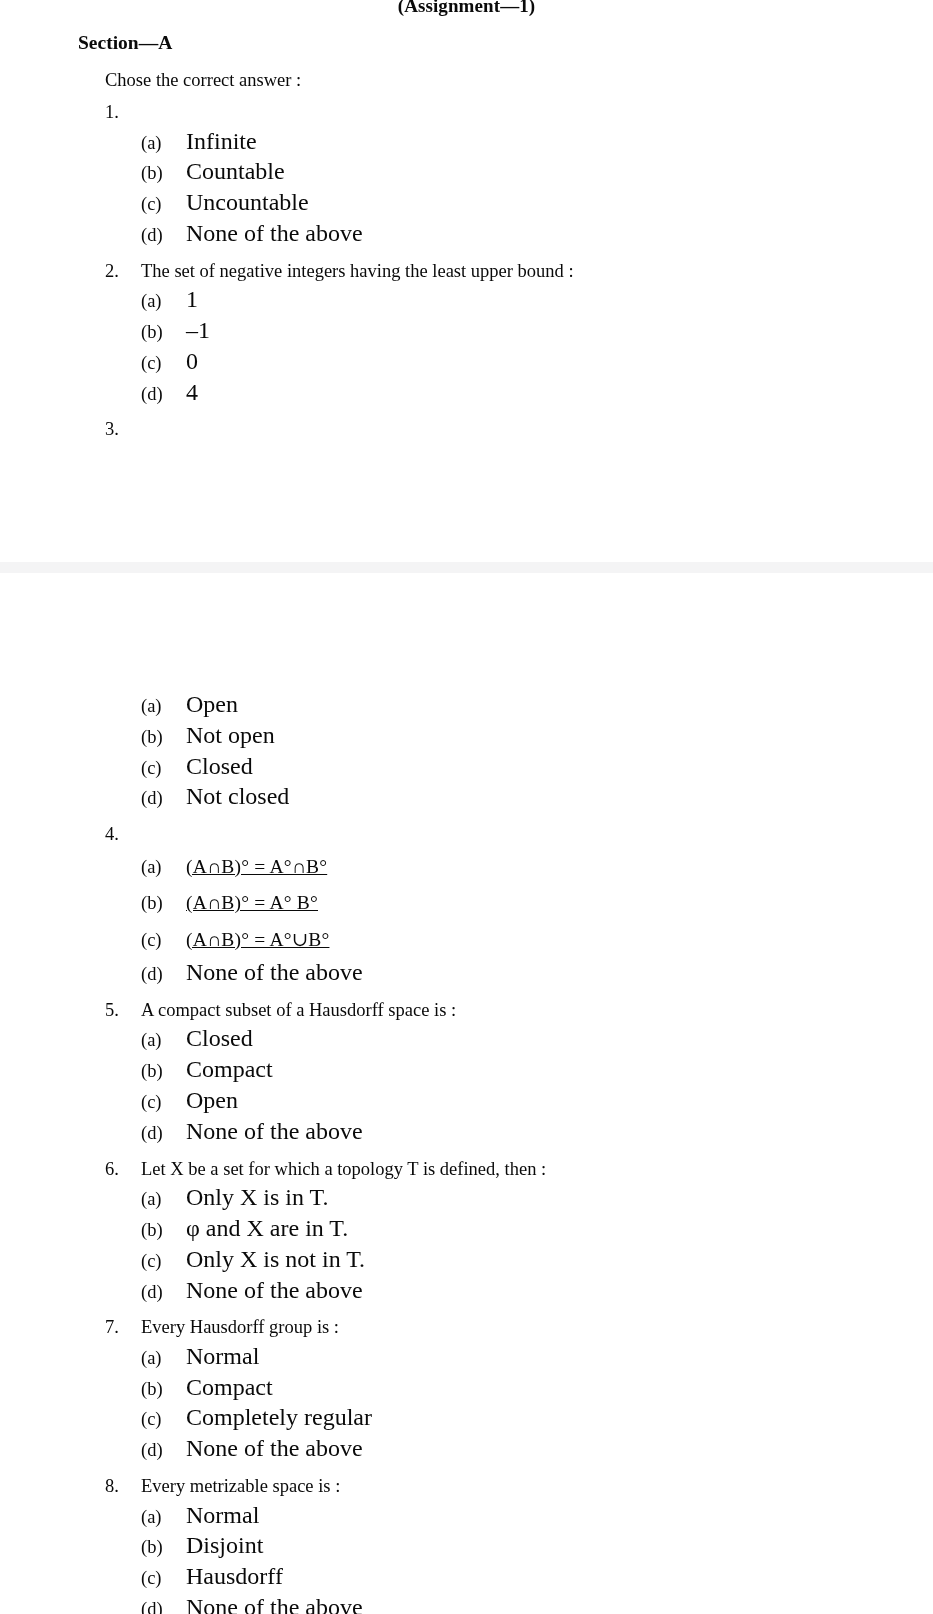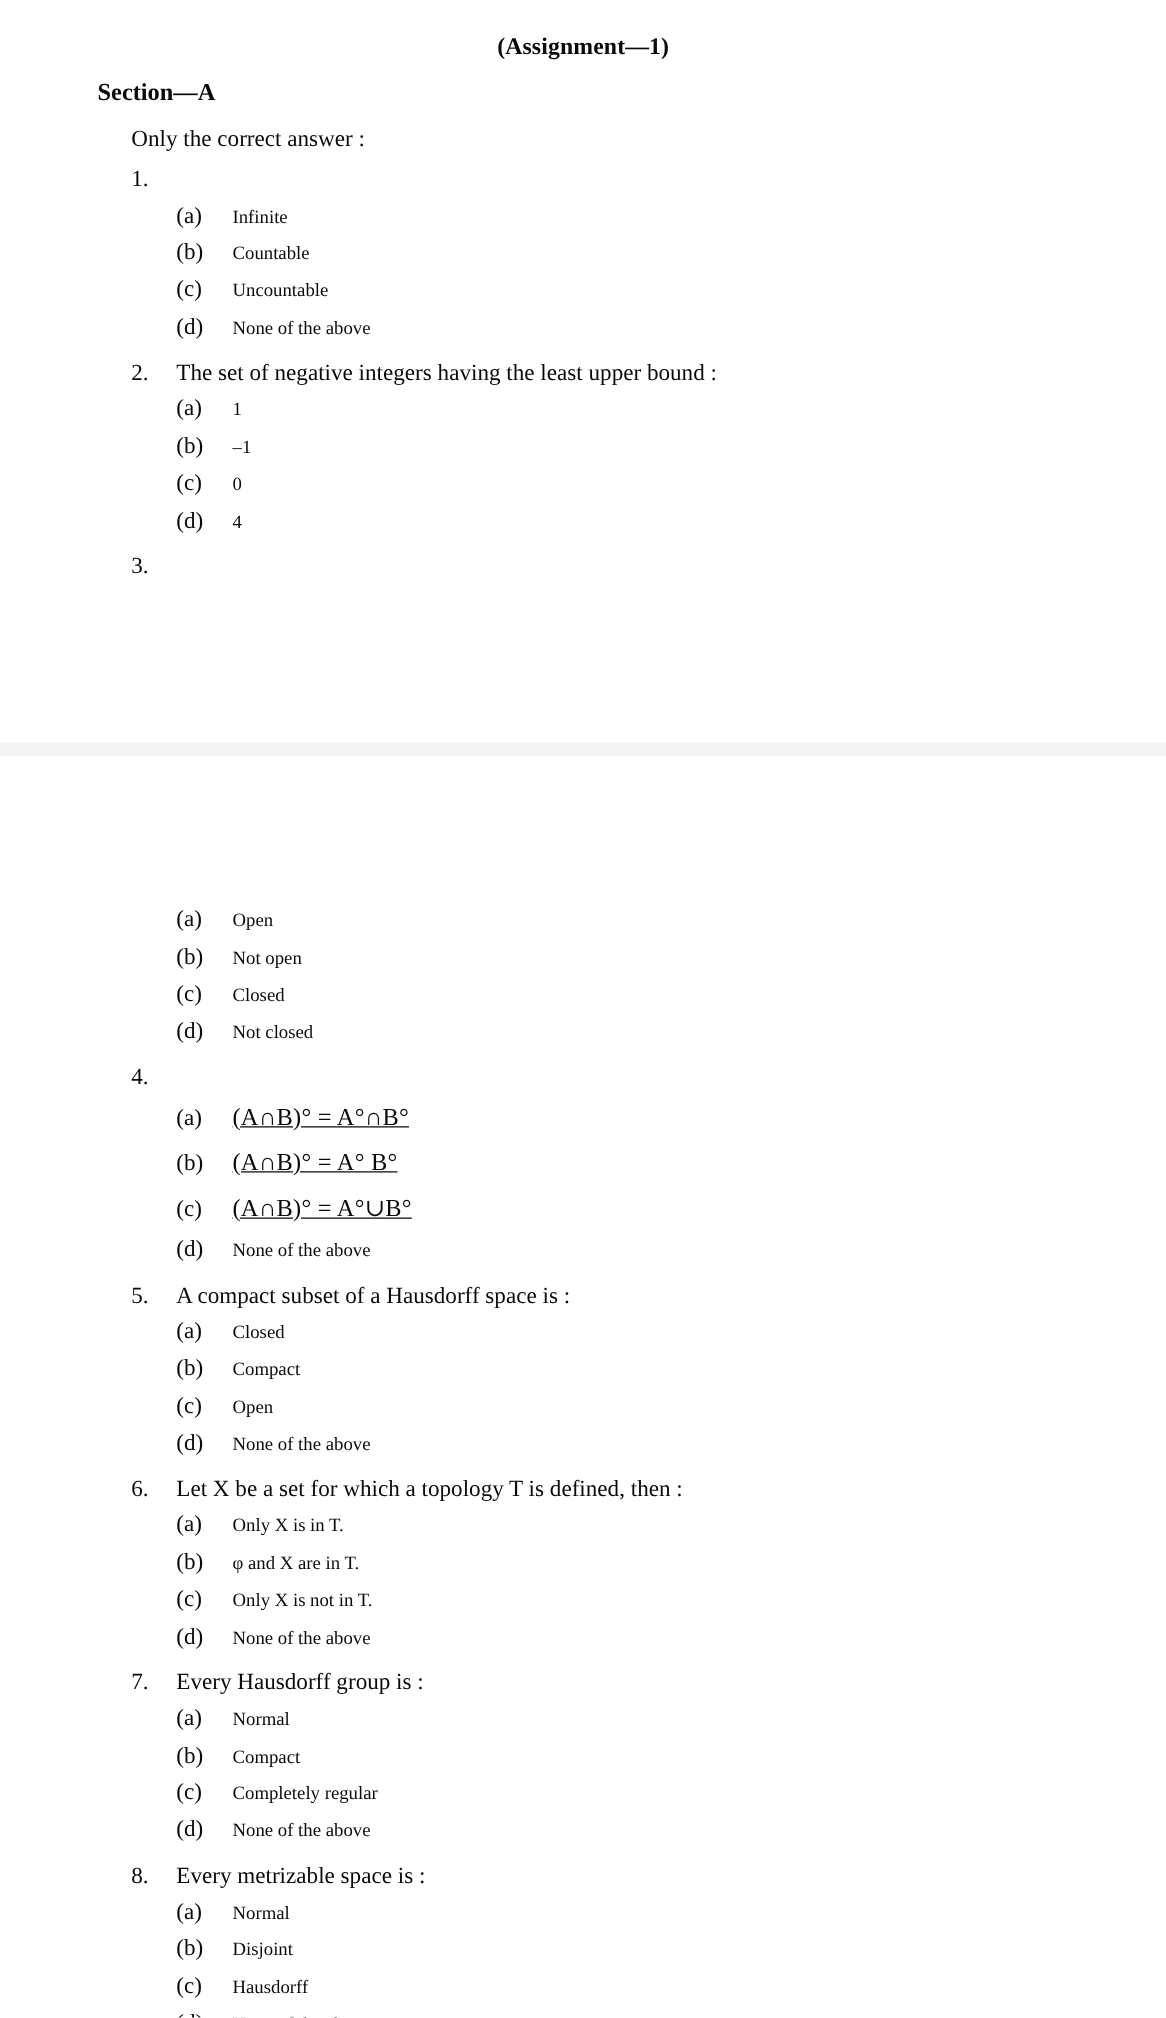--- a/index.html
+++ b/index.html
@@ -17,21 +17,21 @@
     color: #0a0a0a;
     -webkit-font-smoothing: antialiased;
   }
 
   .page {
     position: relative;
     background: #ffffff;
     width: 933px;
     box-sizing: border-box;
   }
-  .page-one { height: 562px; margin-top: 32px; }
+  .page-one { height: 562px; }
   .page-gap {
     height: 11px;
     background: #f4f4f5;
     width: 933px;
   }
   .page-two { height: 1041px; }
 
   
   .doc-title {
     text-align: center;
@@ -89,21 +89,21 @@
     line-height: 28.8px;
     padding-left: 36px;
     white-space: nowrap;
   }
   .opt-label {
     width: 45px;
     flex: 0 0 45px;
     font-size: 18.5px;
   }
   .opt-text {
-    font-size: 15px;
+    font-size: 24px;
   }
   .opt-line.math .opt-text {
     font-size: 19.5px;
     letter-spacing: 0.2px;
     text-decoration: underline;
   }
   .opt-line.math { line-height: 36.5px; }
 
   
   .page-one-filler { height: 140px; }
@@ -112,21 +112,21 @@
 </style>
 </head>
 <body>
 
 <div class="page page-one">
 
   <div class="doc-title">(Assignment—1)</div>
 
   <div class="section-heading">Section—A</div>
 
-  <div class="instruction">Only the correct answer :</div>
+  <div class="instruction">Chose the correct answer :</div>
 
   <div class="q-block">
     <div class="q-line">
       <span class="q-num">1.</span>
     </div>
     <div class="opt-line">
       <span class="opt-label">(a)</span>
       <span class="opt-text">Infinite</span>
     </div>
     <div class="opt-line">

